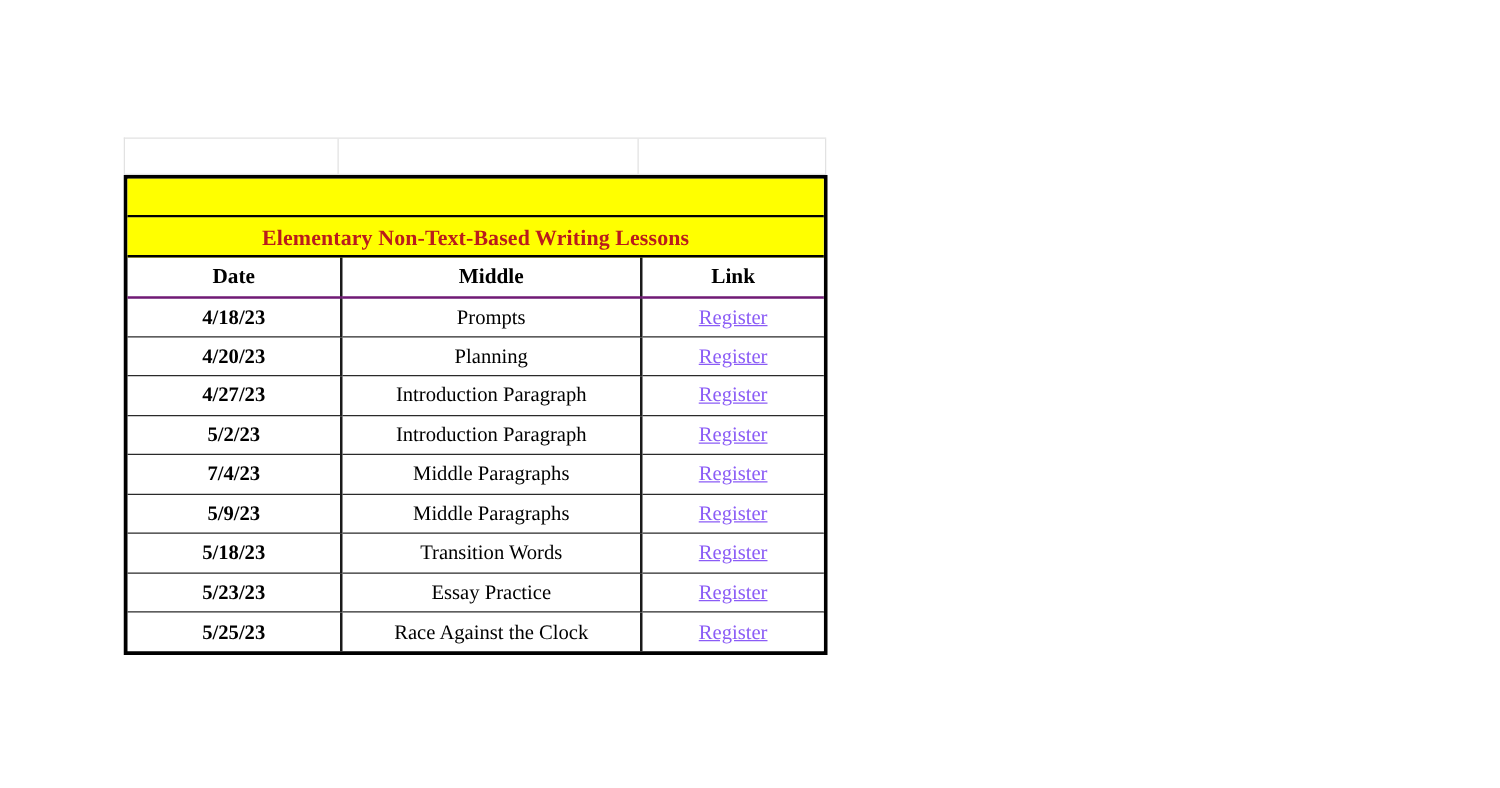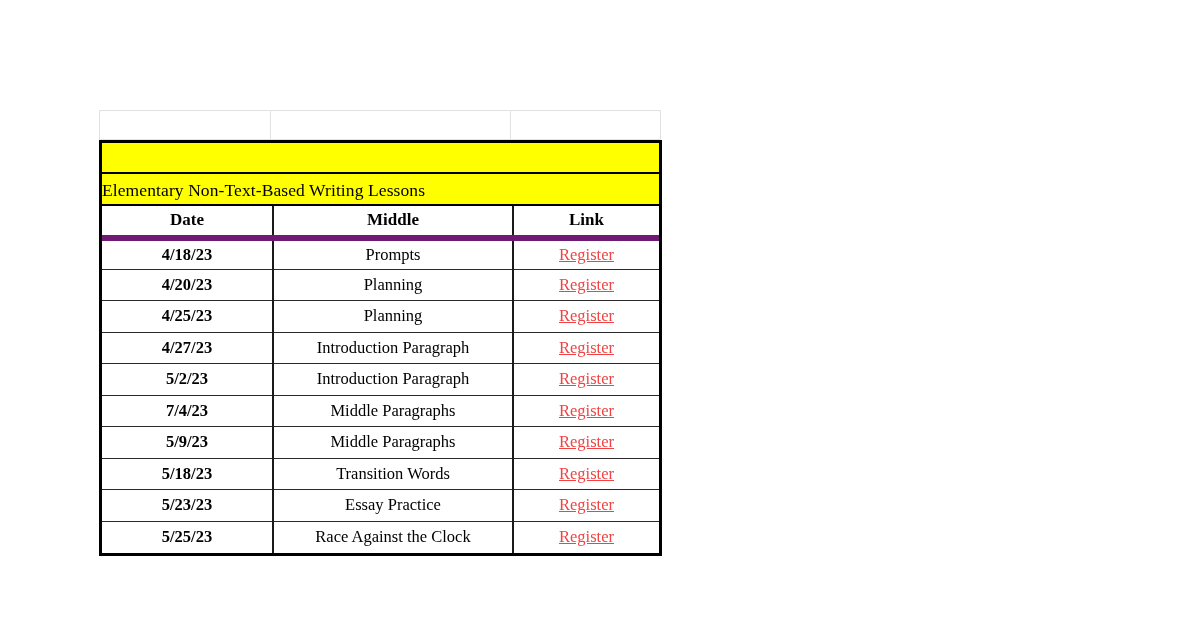--- a/index.html
+++ b/index.html
@@ -59,24 +59,24 @@
     box-sizing: border-box;
     border-bottom: 2px solid #000000;
     line-height: 29px;
   }
 
   .title-row {
     background: #FFFF00;
     height: 32px;
     box-sizing: border-box;
     border-bottom: 2px solid #000000;
-    text-align: left;
-    font-weight: normal;
+    text-align: center;
+    font-weight: bold;
     font-size: 17.5px;
-    color: #000000;
+    color: #b91c1c;
     line-height: 32px;
     letter-spacing: 0.1px;
   }
 
   table.sheet {
     border-collapse: collapse;
     width: 100%;
     table-layout: fixed;
   }
 
@@ -104,34 +104,34 @@
     border-right: none;
     margin-left: 46px;
   }
   table.sheet tr:last-child td {
     border-bottom: none;
   }
 
   table.sheet thead th {
     font-weight: bold;
     font-size: 17px;
-    border-bottom: 6px solid #701a75;
+    border-bottom: 2px solid #701a75;
   }
 
   td.date-cell {
     font-weight: bold;
     font-size: 16.5px;
   }
 
   td.topic-cell {
     font-weight: normal;
   }
 
   td.link-cell a {
-    color: #ef4444;
+    color: #8b5cf6;
     text-decoration: underline;
     font-size: 16.5px;
     cursor: pointer;
   }
 </style>
 </head>
 <body>
 
 <div id="canvas">
 
@@ -165,25 +165,20 @@
             <td class="date-cell">4/18/23</td>
             <td class="topic-cell">Prompts</td>
             <td class="link-cell"><a>Register</a></td>
           </tr>
           <tr>
             <td class="date-cell">4/20/23</td>
             <td class="topic-cell">Planning</td>
             <td class="link-cell"><a>Register</a></td>
           </tr>
           <tr>
-            <td class="date-cell">4/25/23</td>
-            <td class="topic-cell">Planning</td>
-            <td class="link-cell"><a>Register</a></td>
-          </tr>
-          <tr>
             <td class="date-cell">4/27/23</td>
             <td class="topic-cell">Introduction Paragraph</td>
             <td class="link-cell"><a>Register</a></td>
           </tr>
           <tr>
             <td class="date-cell">5/2/23</td>
             <td class="topic-cell">Introduction Paragraph</td>
             <td class="link-cell"><a>Register</a></td>
           </tr>
           <tr>

